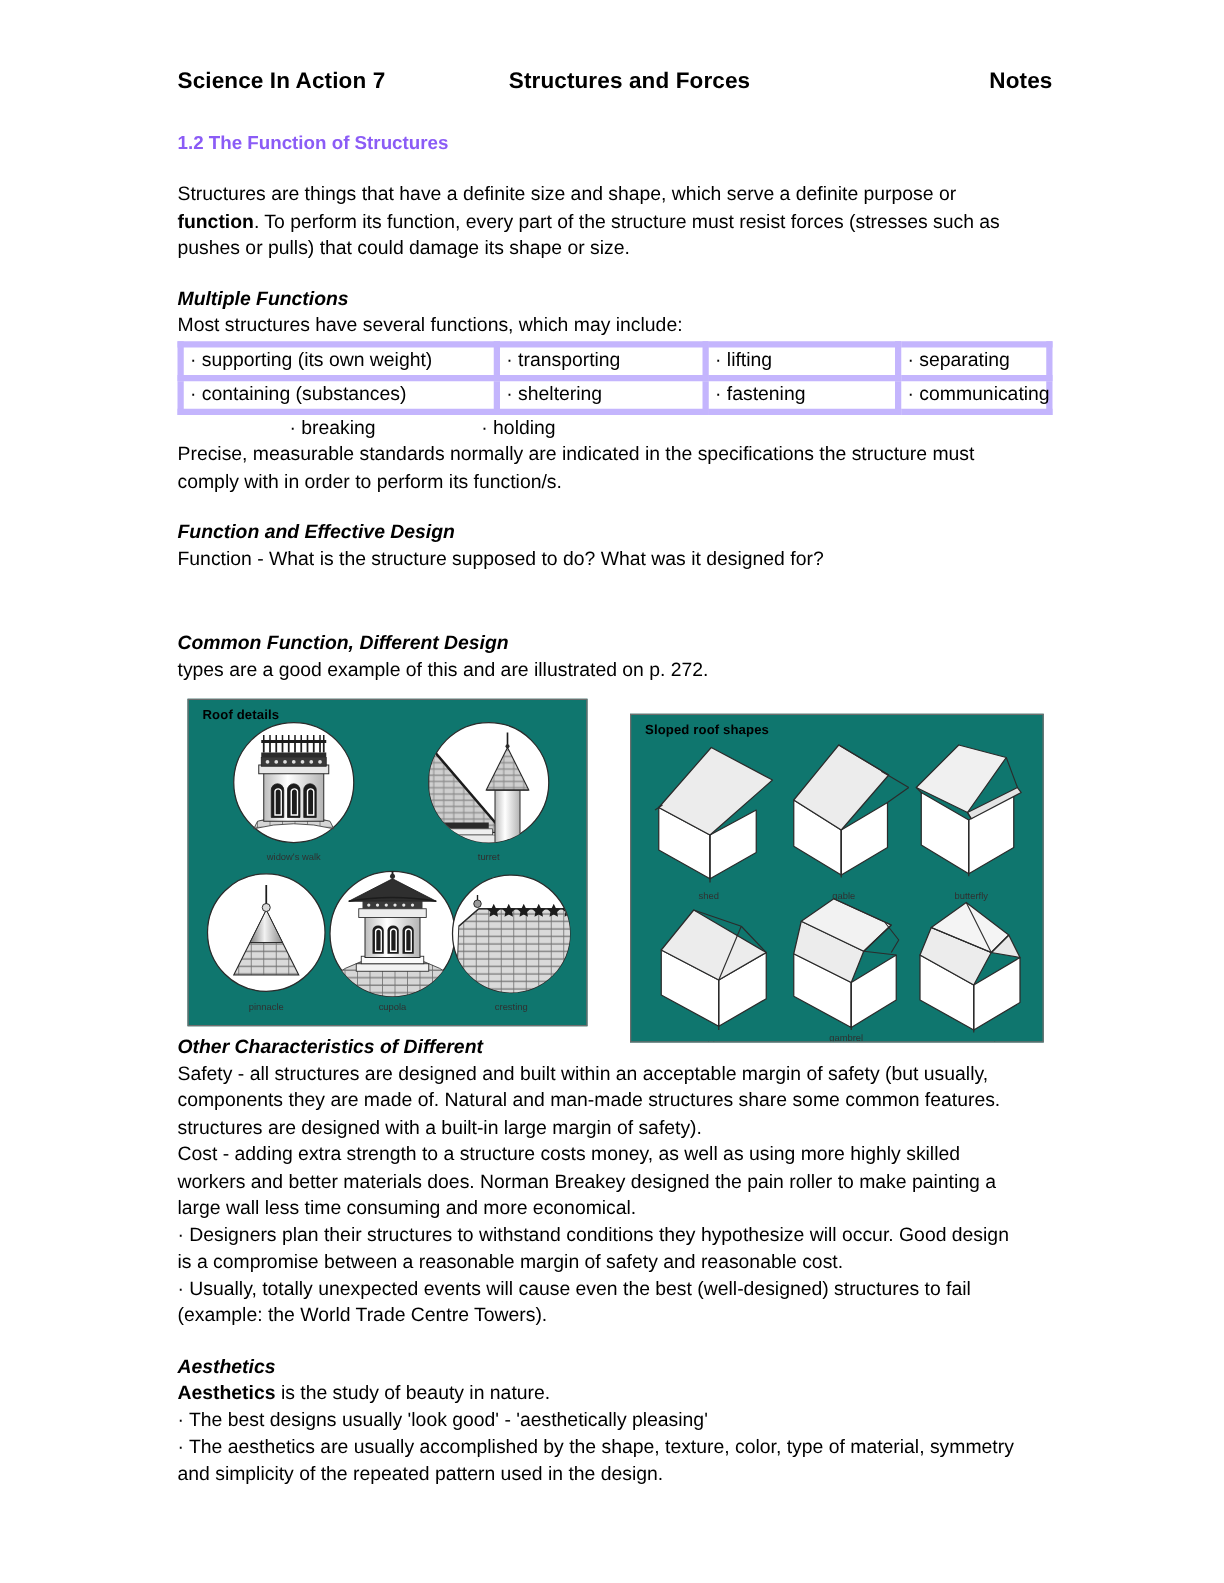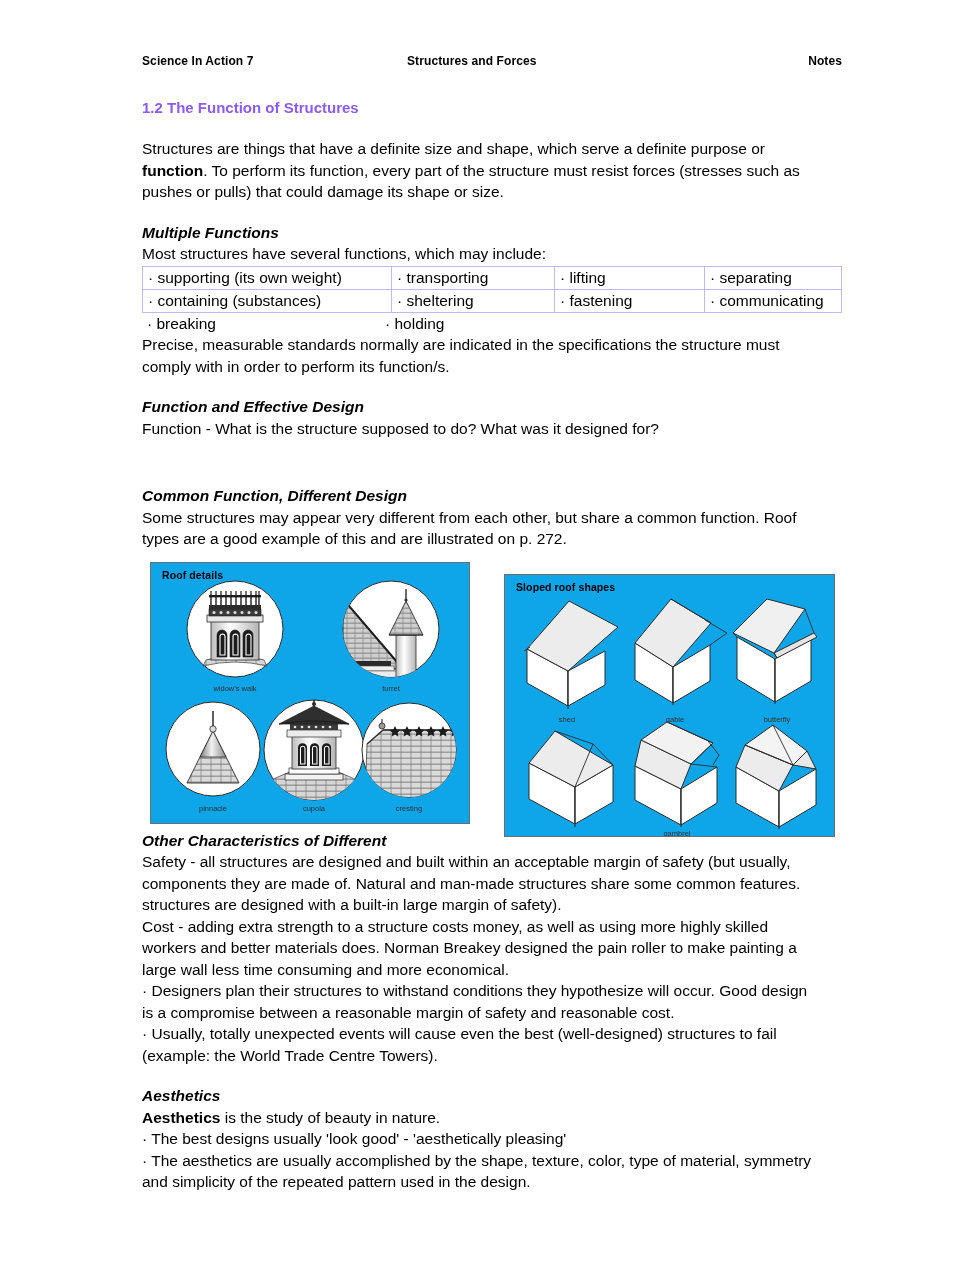--- a/index.html
+++ b/index.html
@@ -26,21 +26,21 @@
     left: 142px;
     top: 54px;
     width: 700px;
   }
 
   
   .doc-header {
     display: flex;
     align-items: baseline;
     font-weight: bold;
-    font-size: 12px;
+    font-size: 18px;
     letter-spacing: 0.1px;
     margin-bottom: 31px;
   }
   .doc-header .hdr-left   { width: 265px; }
   .doc-header .hdr-center { flex: 1 1 auto; }
   .doc-header .hdr-right  { text-align: right; }
 
   
   .section-title {
     color: #8b5cf6;
@@ -67,50 +67,51 @@
   b { font-weight: bold; }
 
   
   table.functions {
     border-collapse: collapse;
     width: 700px;
     margin: 1px 0 0 0;
     table-layout: fixed;
   }
   table.functions td {
-    border: 1px solid #c4b5fd;
+    border: 5px solid #c4b5fd;
     font-size: 15.5px;
     line-height: 19px;
     padding: 1px 5px 2px 5px;
     vertical-align: top;
     white-space: nowrap;
   }
   table.functions td.c0 { width: 238px; }
   table.functions td.c1 { width: 152px; }
   table.functions td.c2 { width: 139px; }
   table.functions td.c3 { width: auto; }
 
   .extra-row {
     display: flex;
     font-size: 15.5px;
     line-height: 21.5px;
     padding-left: 5px;
+    text-align: center;
   }
   .extra-row .ec0 { width: 238px; }
 
   
   .figure-row {
     position: relative;
     height: 272px;
     margin-top: 8px;
   }
   .fig-box {
     position: absolute;
     border: 1px solid #6d6d6d;
-    background: #0ea5e9;
+    background: #0f766e;
     box-sizing: border-box;
   }
   .fig-left  { left: 8px;   top: 4px; width: 320px; height: 262px; }
   .fig-right { left: 362px; top: 16px; width: 331px; height: 263px; }
   .fig-caption {
     position: absolute;
     left: 11px;
     top: 6px;
     font-size: 10.5px;
     font-weight: bold;
@@ -170,21 +171,20 @@
     <div class="line">comply with in order to perform its function/s.</div>
 
     <div class="gap-sm"></div>
 
     <div class="sub-head">Function and Effective Design</div>
     <div class="line">Function - What is the structure supposed to do? What was it designed for?</div>
 
     <div class="gap-lg"></div>
 
     <div class="sub-head">Common Function, Different Design</div>
-    <div class="line">Some structures may appear very different from each other, but share a common function.  Roof</div>
     <div class="line">types are a good example of this and are illustrated on p. 272.</div>
 
     <div class="figure-row">
 
       <div class="fig-box fig-left">
         <div class="fig-caption">Roof details</div>
         <svg class="fig-svg" width="318" height="260" viewBox="0 0 318 260">
           <defs>
             <pattern id="shingle" width="8" height="5" patternUnits="userSpaceOnUse">
               <rect width="8" height="5" fill="#cfcfcf"></rect>

